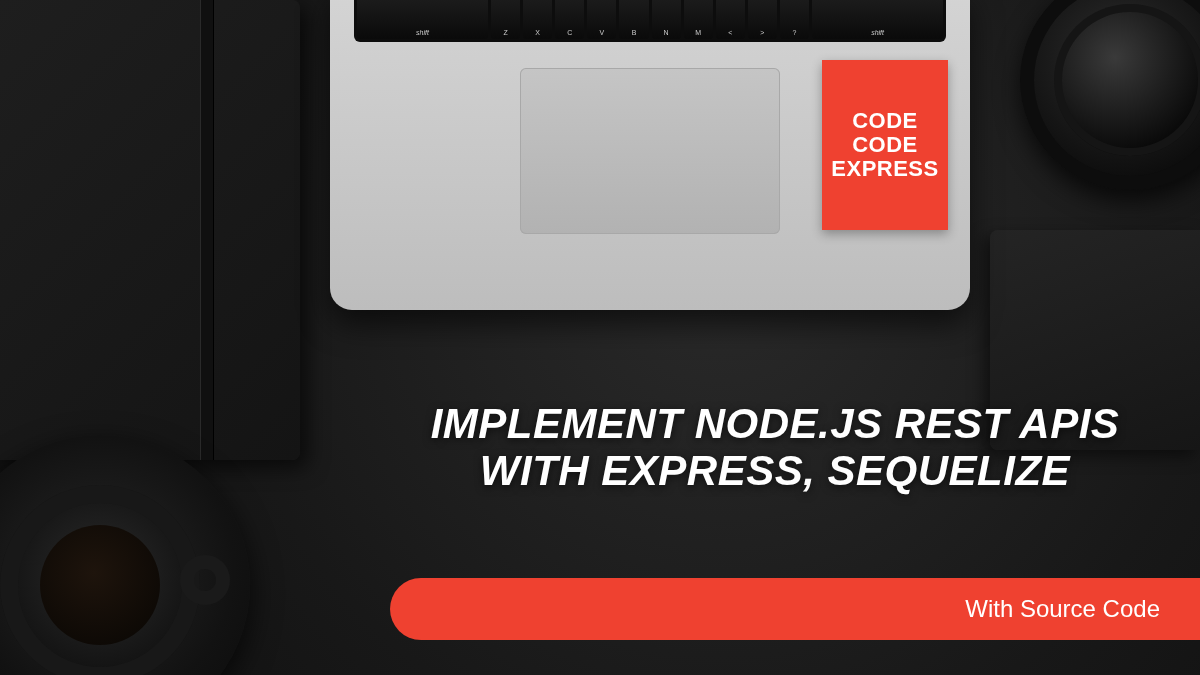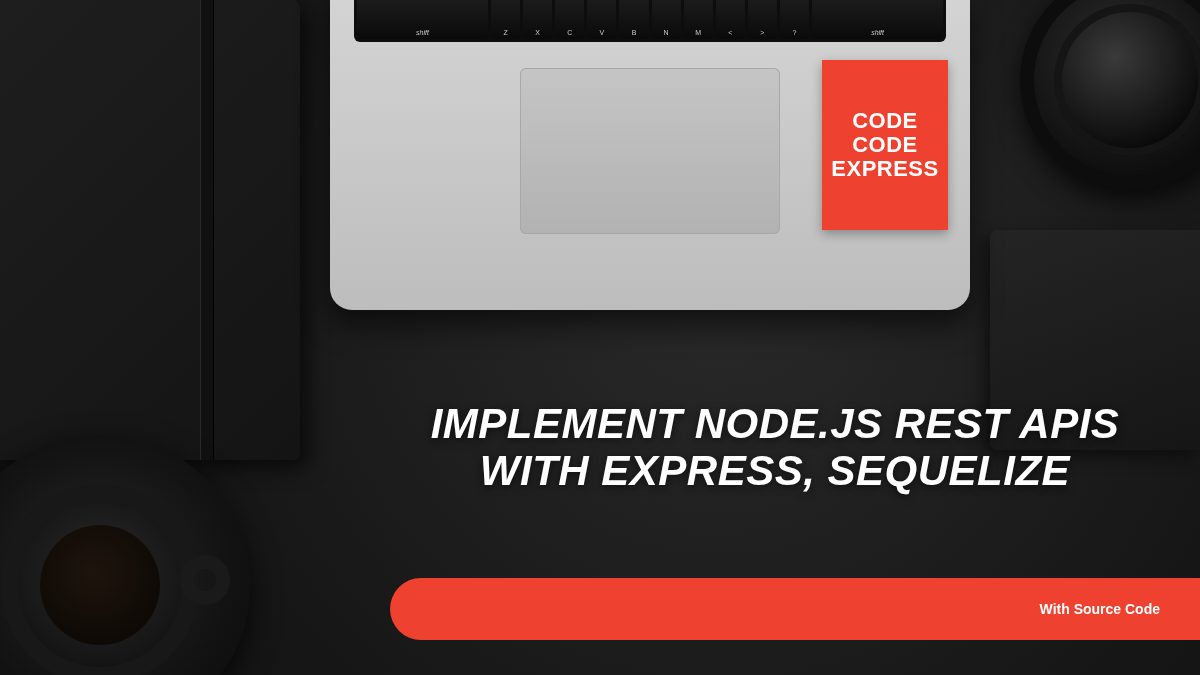--- a/index.html
+++ b/index.html
@@ -163,22 +163,22 @@
     position: absolute;
     left: 390px; top: 578px;
     width: 830px; height: 62px;
     background: #ef4130;
     border-radius: 40px 0 0 40px;
     display: flex; align-items: center; justify-content: flex-end;
     padding-right: 60px;
   }
   .pill-text {
     color: #fff;
-    font-size: 14px;
-    font-weight: 700;
+    font-size: 24px;
+    font-weight: 400;
   }
 </style>
 </head>
 <body>
 
 <div class="desk">
 
   <div class="notebook-left">
     <div class="notebook-band"></div>
   </div>

